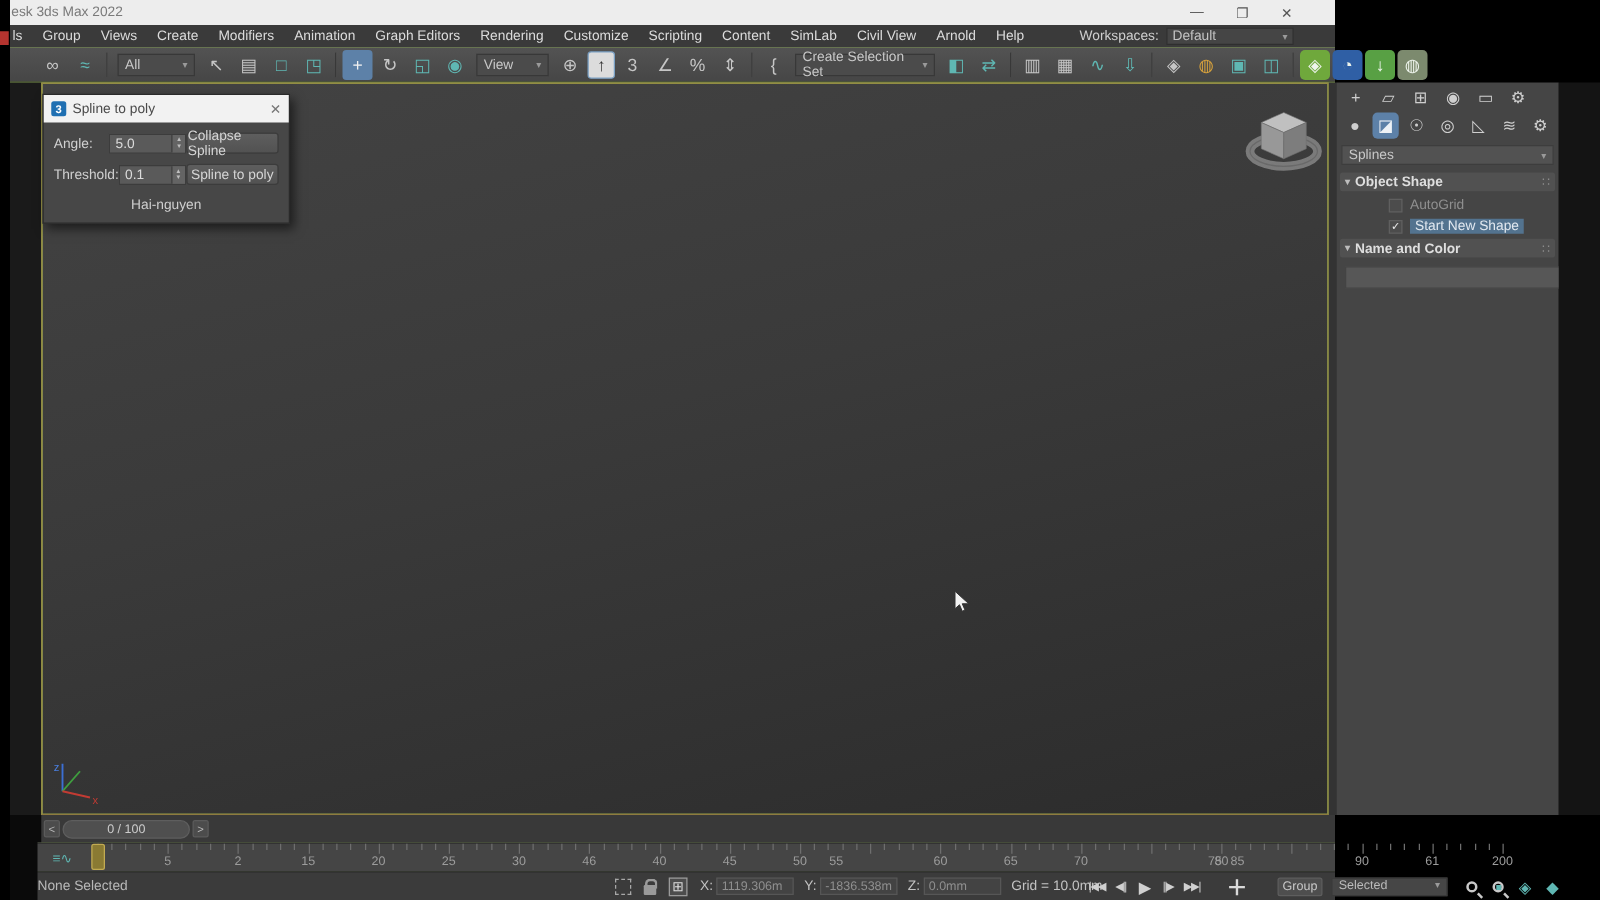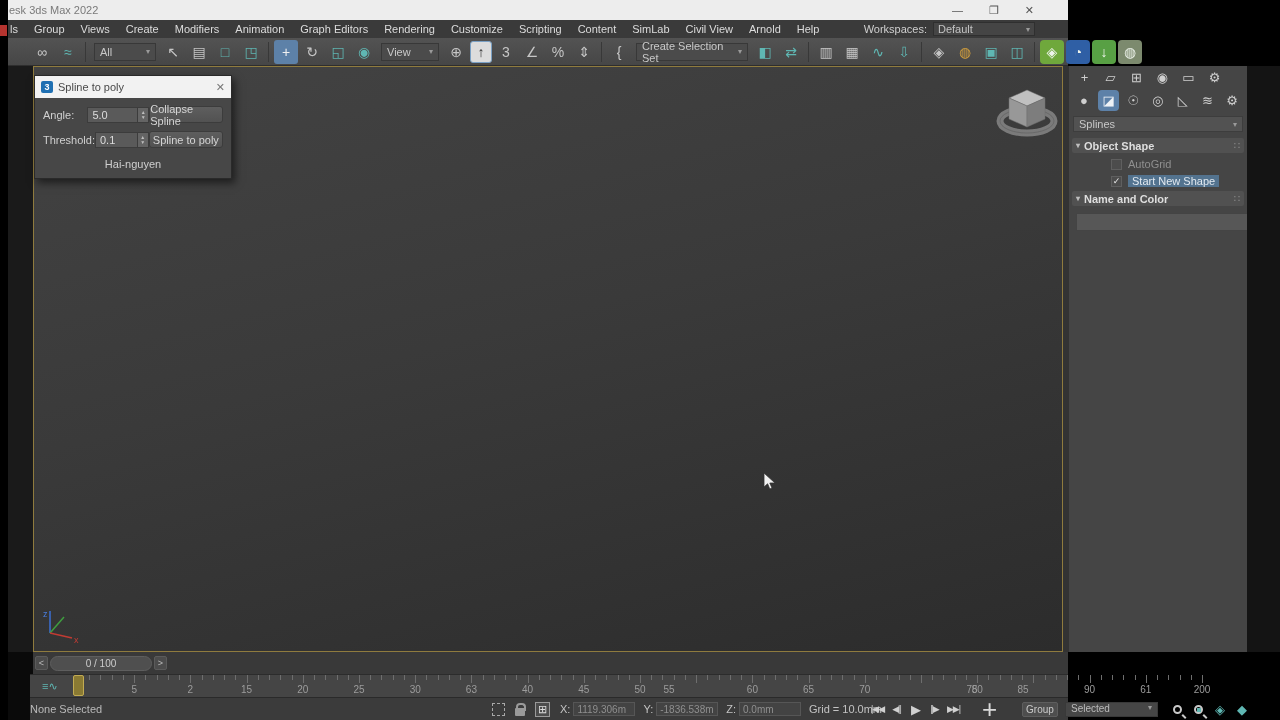--- a/index.html
+++ b/index.html
@@ -398,21 +398,21 @@
         <div class="tick minor" style="left: 373.48px;"></div>
         <div class="tick minor" style="left: 384.72px;"></div>
         <div class="tick minor" style="left: 395.96px;"></div>
         <div class="tick major" style="left: 407.2px;"></div>
         <span class="tick-label" style="left: 407.2px;">30</span>
         <div class="tick minor" style="left: 418.44px;"></div>
         <div class="tick minor" style="left: 429.68px;"></div>
         <div class="tick minor" style="left: 440.92px;"></div>
         <div class="tick minor" style="left: 452.16px;"></div>
         <div class="tick major" style="left: 463.4px;"></div>
-        <span class="tick-label" style="left: 463.4px;">63</span>
+        <span class="tick-label" style="left: 463.4px;">46</span>
         <div class="tick minor" style="left: 474.64px;"></div>
         <div class="tick minor" style="left: 485.88px;"></div>
         <div class="tick minor" style="left: 497.12px;"></div>
         <div class="tick minor" style="left: 508.36px;"></div>
         <div class="tick major" style="left: 519.6px;"></div>
         <span class="tick-label" style="left: 519.6px;">40</span>
         <div class="tick minor" style="left: 530.84px;"></div>
         <div class="tick minor" style="left: 542.08px;"></div>
         <div class="tick minor" style="left: 553.32px;"></div>
         <div class="tick minor" style="left: 564.56px;"></div>
@@ -458,21 +458,21 @@
         <div class="tick minor" style="left: 935.48px;"></div>
         <div class="tick minor" style="left: 946.72px;"></div>
         <div class="tick minor" style="left: 957.96px;"></div>
         <div class="tick major" style="left: 969.2px;"></div>
         <span class="tick-label" style="left: 969.2px;">80</span>
         <div class="tick minor" style="left: 980.44px;"></div>
         <div class="tick minor" style="left: 991.68px;"></div>
         <div class="tick minor" style="left: 1002.92px;"></div>
         <div class="tick minor" style="left: 1014.16px;"></div>
         <div class="tick major" style="left: 1025.4px;"></div>
-        <span class="tick-label" style="left: 1015px;">85</span>
+        <span class="tick-label" style="left: 982px;">85</span>
         <div class="tick minor" style="left: 1036.64px;"></div>
         <div class="tick minor" style="left: 1047.88px;"></div>
         <div class="tick minor" style="left: 1059.12px;"></div>
         <div class="tick minor" style="left: 1070.36px;"></div>
         <div class="tick major" style="left: 1081.6px;"></div>
         <span class="tick-label" style="left: 1081.6px;">90</span>
         <div class="tick minor" style="left: 1092.84px;"></div>
         <div class="tick minor" style="left: 1104.08px;"></div>
         <div class="tick minor" style="left: 1115.32px;"></div>
         <div class="tick minor" style="left: 1126.56px;"></div>

